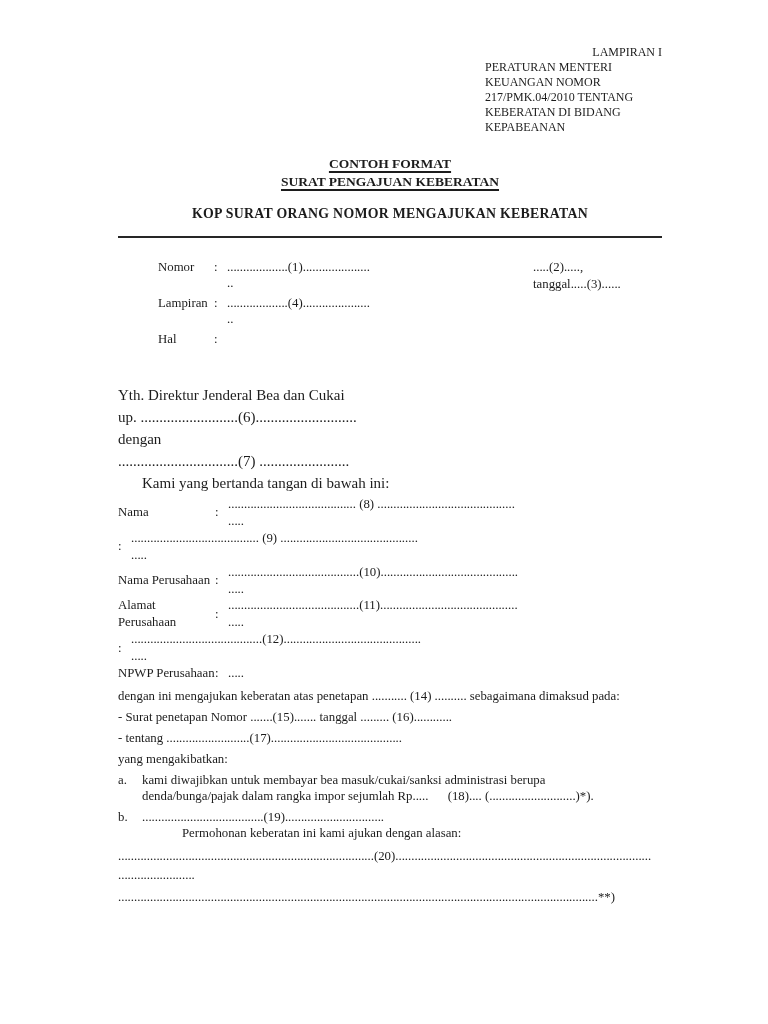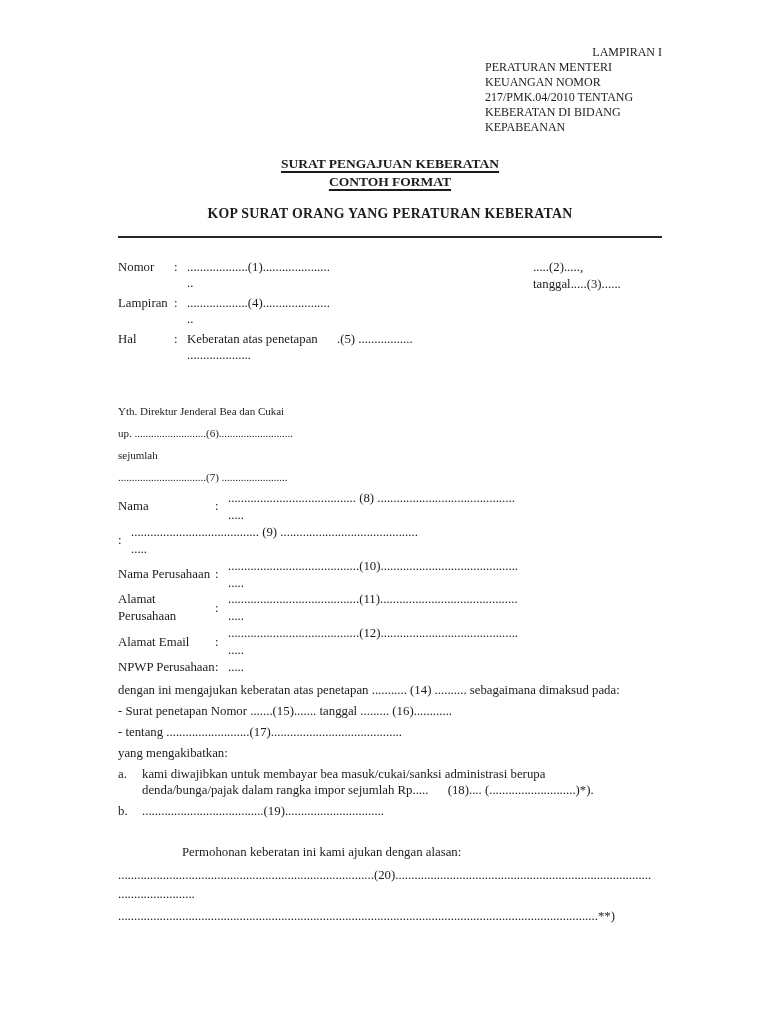--- a/index.html
+++ b/index.html
@@ -20,74 +20,74 @@
 
   
   .titles { margin-top:20px; text-align:center; font-weight:bold; font-size:13.5px; line-height:17.5px; }
   .titles .u { text-decoration:underline; text-underline-offset:3px; text-decoration-thickness:1.5px; }
   .kop { margin-top:16px; text-align:center; font-weight:bold; font-size:13.8px; letter-spacing:0.3px; }
   .rule { margin-top:14px; border-top:2px solid #262626; height:0; }
 
   
   .meta { margin-top:21px; font-size:12.8px; }
   .meta-row { display:flex; line-height:16px; margin-bottom:4px; }
-  .meta-label { width:56px; white-space:pre; }
+  .meta-label { width:56px; white-space:pre;margin-left:40px; }
   .meta-colon { width:13px; }
   .meta-value { flex:1; }
 
   
   .date { position:absolute; left:533px; top:259px; font-size:12.8px; line-height:16.5px; }
 
   
-  .recipient { margin-top:37px; font-size:11px; line-height:22px; }
+  .recipient { margin-top:37px; font-size:15px; line-height:22px; }
   .recipient .intro { padding-left:24px; }
 
   
   .sig { margin-top:2px; font-size:12.8px; }
   .sig-row { display:flex; line-height:16.9px;align-items:center; }
   .sig-label { width:97px; }
   .sig-colon { width:13px; }
   .sig-value { flex:1; }
 
   
   .bodytext { margin-top:4px; font-size:12.8px; }
   .bodytext .para { line-height:21px; white-space:pre; overflow:hidden; }
   .list-item { display:flex; line-height:15.8px; margin-top:3px; }
   .list-marker { width:24px; }
   .list-body { flex:1; }
   .item-b { margin-top:5px; }
 
   
   .closing { font-size:12.8px; }
-  .closing .intro { margin-top:25px; margin-left:64px; line-height:17px; }
+  .closing .intro { margin-left:64px; line-height:17px; }
   .closing .l1 { margin-top:6px; line-height:17px; }
   .closing .l2 { margin-top:2px; line-height:17px; }
   .closing .l3 { margin-top:5px; line-height:17px; }
 </style>
 </head>
 <body>
 
 <div class="page">
   <div class="content">
 
     <div class="annex">
       <div class="lampiran">LAMPIRAN I</div>
       <div class="line">PERATURAN MENTERI</div>
       <div class="line">KEUANGAN NOMOR</div>
       <div class="line">217/PMK.04/2010 TENTANG</div>
       <div class="line">KEBERATAN DI BIDANG</div>
       <div class="line">KEPABEANAN</div>
     </div>
 
     <div class="titles">
+      <div><span class="u">CONTOH FORMAT</span></div>
       <div><span class="u">SURAT PENGAJUAN KEBERATAN</span></div>
-      <div><span class="u">CONTOH FORMAT</span></div>
-    </div>
-
-    <div class="kop">KOP SURAT ORANG YANG PERATURAN KEBERATAN</div>
+    </div>
+
+    <div class="kop">KOP SURAT ORANG NOMOR MENGAJUKAN KEBERATAN</div>
 
     <div class="rule"></div>
 
     <div class="meta">
       <div class="meta-row">
         <div class="meta-label">Nomor</div>
         <div class="meta-colon">:</div>
         <div class="meta-value">
           <div class="line">...................(1).....................</div>
           <div class="line">..</div>
@@ -97,32 +97,29 @@
         <div class="meta-label">Lampiran</div>
         <div class="meta-colon">:</div>
         <div class="meta-value">
           <div class="line">...................(4).....................</div>
           <div class="line">..</div>
         </div>
       </div>
       <div class="meta-row">
         <div class="meta-label">Hal</div>
         <div class="meta-colon">:</div>
-        <div class="meta-value">
-          <div class="line">Keberatan atas penetapan      .(5) .................</div>
-          <div class="line">....................</div>
-        </div>
       </div>
     </div>
 
     <div class="recipient">
       <div class="line">Yth. Direktur Jenderal Bea dan Cukai</div>
       <div class="line">up. ..........................(6)...........................</div>
-      <div class="line">sejumlah</div>
+      <div class="line">dengan</div>
       <div class="line">................................(7) ........................</div>
+      <div class="intro line">Kami yang bertanda tangan di bawah ini:</div>
     </div>
 
     <div class="sig">
       <div class="sig-row">
         <div class="sig-label">Nama</div>
         <div class="sig-colon">:</div>
         <div class="sig-value">
           <div class="line">........................................ (8) ...........................................</div>
           <div class="line">.....</div>
         </div>
@@ -144,21 +141,20 @@
       </div>
       <div class="sig-row">
         <div class="sig-label">Alamat Perusahaan</div>
         <div class="sig-colon">:</div>
         <div class="sig-value">
           <div class="line">.........................................(11)...........................................</div>
           <div class="line">.....</div>
         </div>
       </div>
       <div class="sig-row">
-        <div class="sig-label">Alamat Email</div>
         <div class="sig-colon">:</div>
         <div class="sig-value">
           <div class="line">.........................................(12)...........................................</div>
           <div class="line">.....</div>
         </div>
       </div>
       <div class="sig-row">
         <div class="sig-label">NPWP Perusahaan</div>
         <div class="sig-colon">:</div>
         <div class="sig-value">

